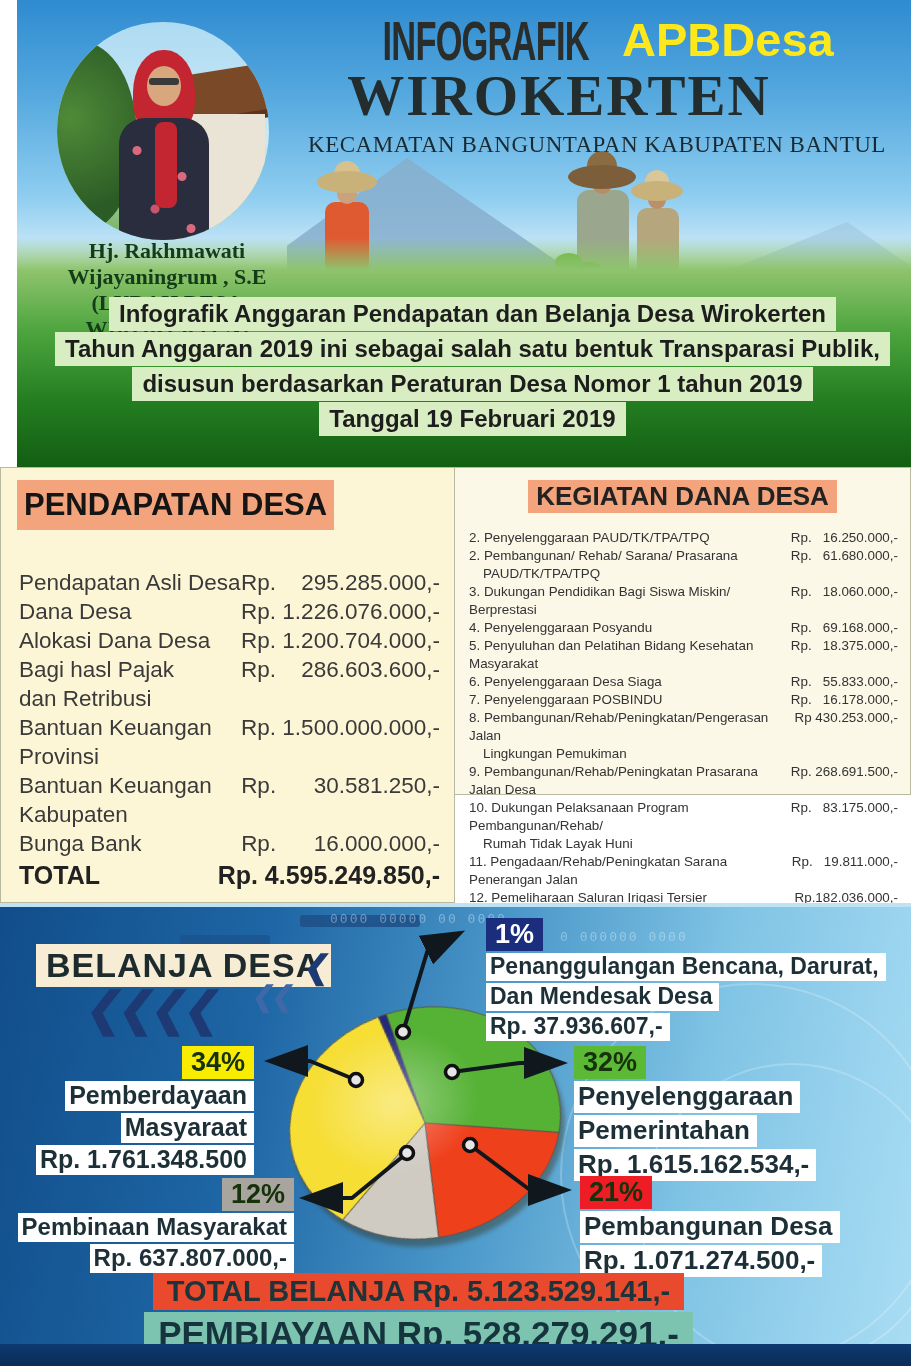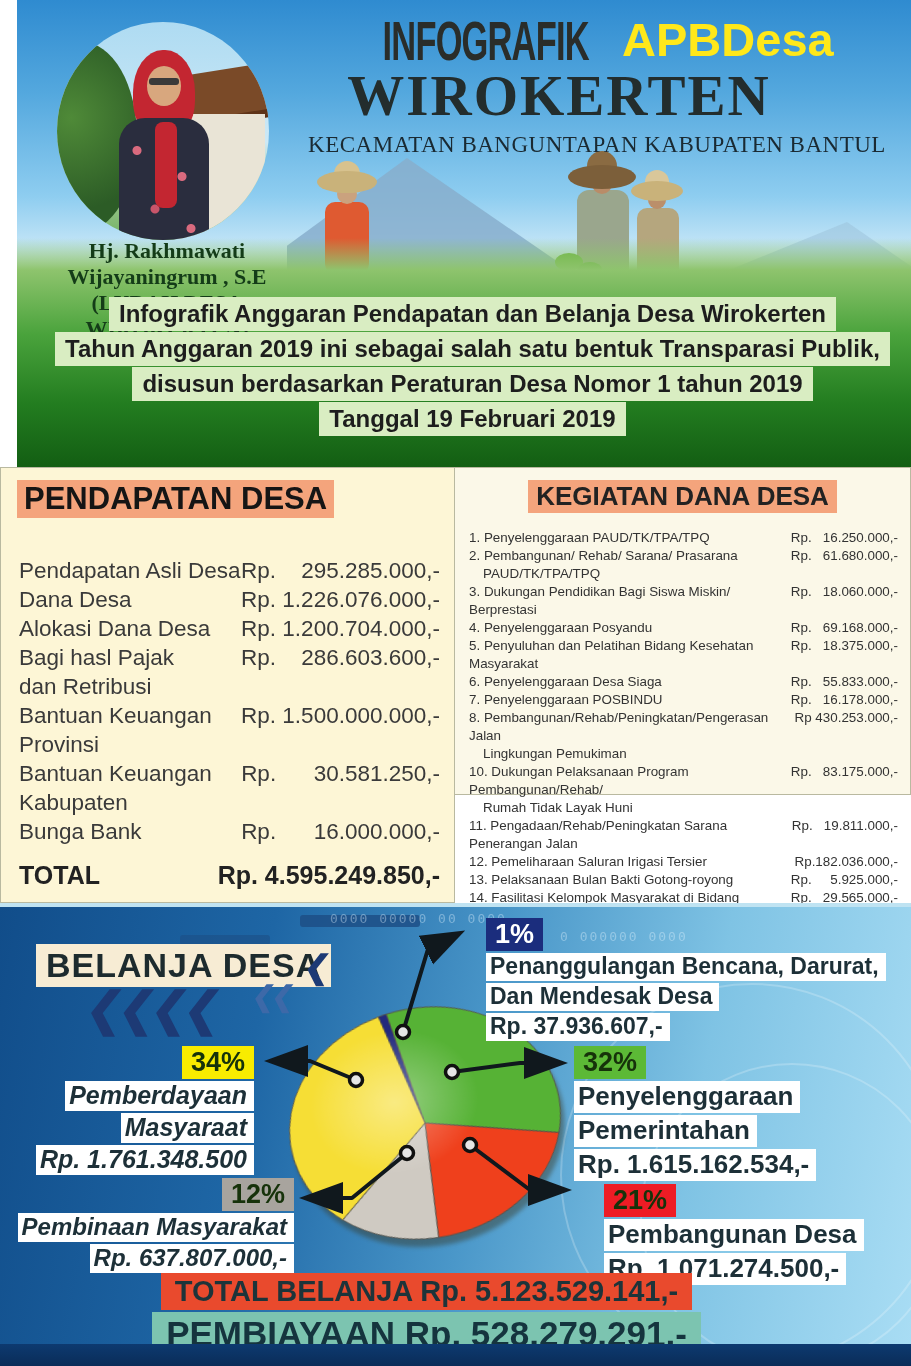--- a/index.html
+++ b/index.html
@@ -48,21 +48,21 @@
   .intro .chip{display:table;margin:1px auto;background:#d9edc2;color:#1d1d1d;
                font-weight:bold;font-size:24px;padding:3px 10px;}
 
   
   .panels{position:absolute;left:0;top:467px;width:911px;height:436px;}
   .panel-left{position:absolute;left:0;top:0;width:455px;height:436px;background:#fdf6d6;
               border:1px solid #b9b9a0;box-sizing:border-box;}
   .panel-right{position:absolute;left:455px;top:0;width:456px;height:328px;background:#fbf8e8;
                border:1px solid #b9b9a0;border-left:none;box-sizing:border-box;}
   .ptitle{display:inline-block;background:#f4a47c;color:#151515;font-weight:bold;
-          font-size:31px;padding:1px 7px;margin:12px 0 0 16px;text-align:right;}
+          font-size:31px;padding:7px 7px;margin:12px 0 0 16px;text-align:right;}
   .ktitle-wrap{text-align:center;margin-top:12px;}
   .ktitle{display:inline-block;background:#f4a47c;color:#222;font-weight:bold;font-size:26px;padding:1px 8px;}
   .p-rows{margin:38px 14px 0 18px;}
   .p-row{display:flex;font-size:22.5px;color:#3a3a3a;line-height:29px;}
   .p-label{width:235px;white-space:pre-line;}
   .p-value{flex:1;text-align:right;white-space:pre;}
   .p-total{position:absolute;left:18px;right:14px;bottom:12px;display:flex;
            font-weight:bold;font-size:25px;color:#222;}
   .p-total .tv{flex:1;text-align:right;}
   .k-rows{margin:16px 12px 0 14px;}
@@ -88,34 +88,34 @@
 
   .pie-wrap{position:absolute;left:283px;top:1003px;width:284px;height:240px;transform:rotate(-12deg);}
   .pie-wrap svg{width:100%;height:100%;filter:drop-shadow(2px 8px 2px rgba(55,55,35,.45));}
   .leaders{position:absolute;left:0;top:903px;width:911px;height:463px;pointer-events:none;}
 
   .callout{position:absolute;}
   .pct{display:inline-block;font-weight:bold;font-size:27px;padding:1px 9px;color:#16320a;}
   .chip{display:table;background:#fff;color:#1d3038;font-weight:bold;padding:0 7px 1px 4px;margin-top:2px;}
   .co-right .chip,.co-right .pct{display:inline-block;}
   .co-right{text-align:right;}
-  .co-right .chip{display:table;margin-left:auto;font-style:italic;}
+  .co-right .chip{display:table;margin-left:auto;}
   .co-bencana{left:486px;top:918px;}
   .co-bencana .pct{color:#fff;}
   .co-bencana .chip{font-size:23px;}
   .co-pemerintahan{left:574px;top:1046px;}
   .co-pemerintahan .chip{font-size:26px;}
   .co-pemberdayaan{left:30px;top:1046px;width:224px;}
   .co-pemberdayaan .chip{font-size:25px;}
   .co-pembinaan{left:8px;top:1178px;width:286px;}
   .co-pembinaan .chip{font-size:24px;}
-  .co-pembangunan{left:604px;top:1176px;margin-top:8px;}
+  .co-pembangunan{left:580px;top:1176px;}
   .co-pembangunan .chip{font-size:26px;}
 
-  .totals{position:absolute;left:16px;top:1273px;width:821px;text-align:right;}
+  .totals{position:absolute;left:8px;top:1273px;width:821px;text-align:right;}
   .chip-red{display:table;margin:0 auto;background:#e94a2d;color:#1d343a;
             font-weight:bold;font-size:29px;padding:2px 14px;}
   .chip-teal{display:table;margin:2px auto 0;background:#7cc4b0;color:#15343e;
              font-weight:bold;font-size:35px;padding:2px 14px;}
   .bottom-bar{position:absolute;left:0;bottom:0;width:911px;height:22px;
               background:linear-gradient(180deg,#0d3a70,#0a2c58);}
 </style>
 </head>
 <body>
 
@@ -226,21 +226,21 @@
         <span class="tv">Rp. 4.595.249.850,-</span>
       </div>
     </div>
     <div class="panel-right">
       <div class="ktitle-wrap">
         <span class="ktitle">KEGIATAN DANA DESA</span>
       </div>
       <div class="k-rows" id="kegiatan-rows">
           <div class="k-row">
             <div class="k-left">
-              <div>1. Penyelenggaraan PAUD/TK/TPA/TPQ</div>
+              <div>2. Penyelenggaraan PAUD/TK/TPA/TPQ</div>
             </div>
             <div class="k-value">Rp.   16.250.000,-</div>
           </div>
           <div class="k-row">
             <div class="k-left">
               <div>2. Pembangunan/ Rehab/ Sarana/ Prasarana</div>
               <div class="k-l2">PAUD/TK/TPA/TPQ</div>
             </div>
             <div class="k-value">Rp.   61.680.000,-</div>
           </div>
@@ -273,20 +273,26 @@
               <div>7. Penyelenggaraan POSBINDU</div>
             </div>
             <div class="k-value">Rp.   16.178.000,-</div>
           </div>
           <div class="k-row">
             <div class="k-left">
               <div>8. Pembangunan/Rehab/Peningkatan/Pengerasan Jalan</div>
               <div class="k-l2">Lingkungan Pemukiman</div>
             </div>
             <div class="k-value">Rp 430.253.000,-</div>
+          </div>
+          <div class="k-row">
+            <div class="k-left">
+              <div>9. Pembangunan/Rehab/Peningkatan Prasarana Jalan Desa</div>
+            </div>
+            <div class="k-value">Rp. 268.691.500,-</div>
           </div>
           <div class="k-row">
             <div class="k-left">
               <div>10. Dukungan Pelaksanaan Program Pembangunan/Rehab/</div>
               <div class="k-l2">Rumah Tidak Layak Huni</div>
             </div>
             <div class="k-value">Rp.   83.175.000,-</div>
           </div>
           <div class="k-row">
             <div class="k-left">

